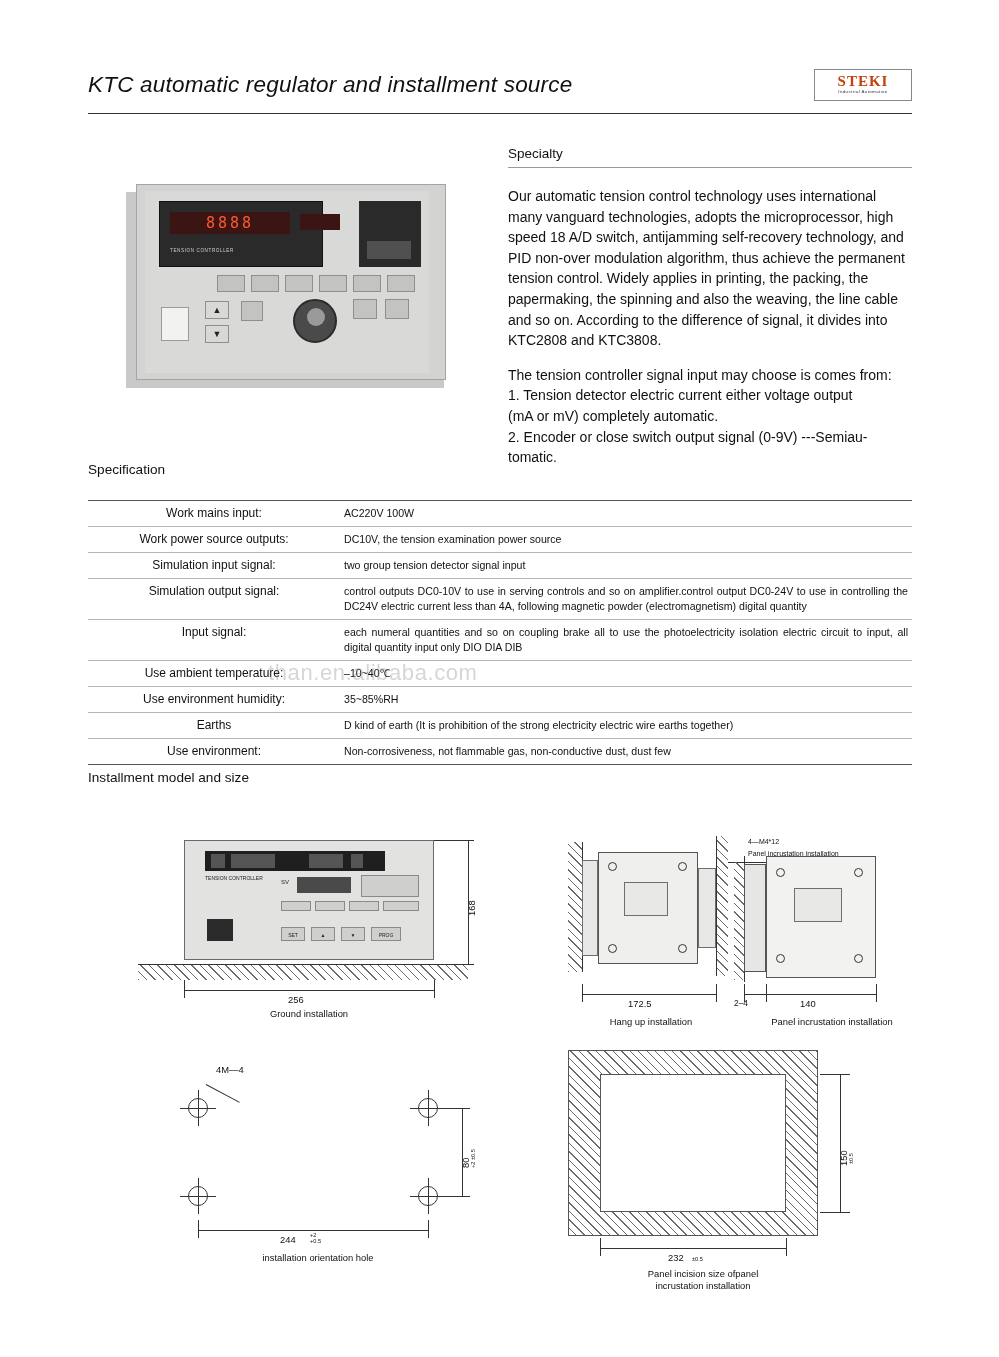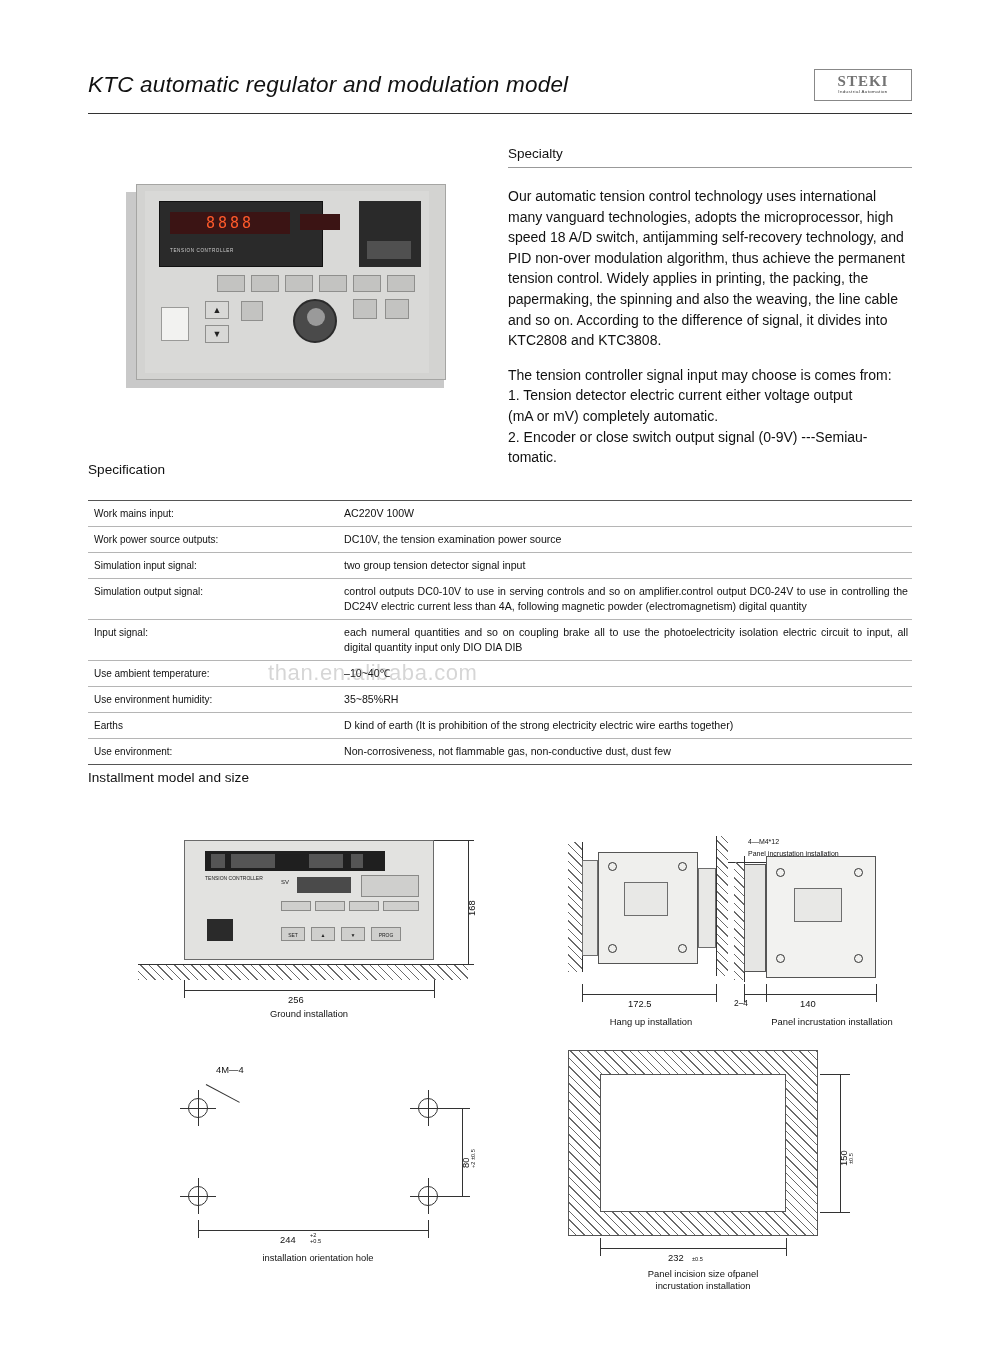--- a/index.html
+++ b/index.html
@@ -25,21 +25,21 @@
   .header-title {
     font-size:22.5px; font-style:italic; font-weight:400; letter-spacing:0.2px;
     color:#111;
   }
   .logo-box {
     width:98px; height:32px; border:1px solid #888; background:#fff;
     display:flex; flex-direction:column; align-items:center; justify-content:center;
     padding:2px 0 1px 0;
   }
   .logo-main {
-    font-size:15px; font-weight:bold; letter-spacing:1px; color:#737373;
+    font-size:15px; font-weight:bold; letter-spacing:1px; color:#c2410c;
     line-height:13px; font-family:"Liberation Serif", serif;
   }
   .logo-sub {
     font-size:4.4px; letter-spacing:0.4px; color:#333; line-height:7px;
   }
   
   .photo-area {
     position:absolute; left:118px; top:180px; width:340px; height:230px;
   }
   .device-shadow {
@@ -125,21 +125,21 @@
   }
   .spec-table {
     position:absolute; left:88px; top:500px; width:824px;
     border-collapse:collapse;
     font-size:10.6px; color:#111;
   }
   .spec-table tr { border-bottom:1px solid #b5b5b5; }
   .spec-table tr:first-child { border-top:1.4px solid #555; }
   .spec-table tr:last-child { border-bottom:1.4px solid #555; }
   .spec-table td { padding:5px 4px 5px 6px; vertical-align:top; line-height:15px; }
-  .spec-table td.k { width:250px; font-size:10px; }
+  .spec-table td.k { width:250px; font-size:12px;text-align:center; }
   .spec-table td.v { text-align:justify; }
   
   .inst-head {
     position:absolute; left:88px; top:770px; font-size:13.6px; color:#111;
   }
   .drawings { position:absolute; left:88px; top:812px; width:824px; height:480px; }
   .hatch {
     background-image:repeating-linear-gradient(45deg,#6a6a6a 0 1px, transparent 1px 6px);
   }
   .cap { font-size:9.4px; color:#111; text-align:center; }
@@ -177,21 +177,21 @@
     border-top:1.4px solid #555; padding-top:10px;
     text-align:center; font-size:11px; color:#111;
   }
 </style>
 </head>
 <body>
 
 <div class="page">
 
   <div class="header">
-    <div class="header-title">KTC automatic regulator and modulation model</div>
+    <div class="header-title">KTC automatic regulator and installment source</div>
     <div class="logo-box">
       <div class="logo-main">STEKI</div>
       <div class="logo-sub">Industrial Automation</div>
     </div>
   </div>
 
   <div class="photo-area">
     <div class="device-shadow"></div>
     <div class="device">
       <div class="device-face">

